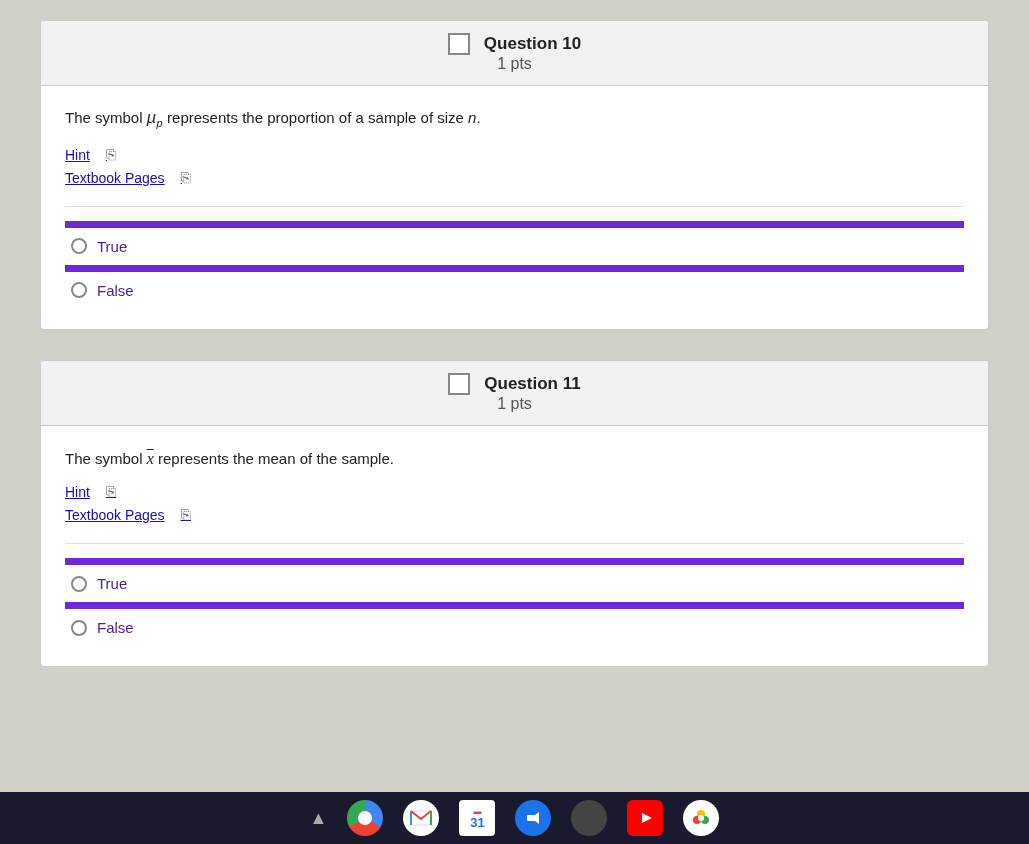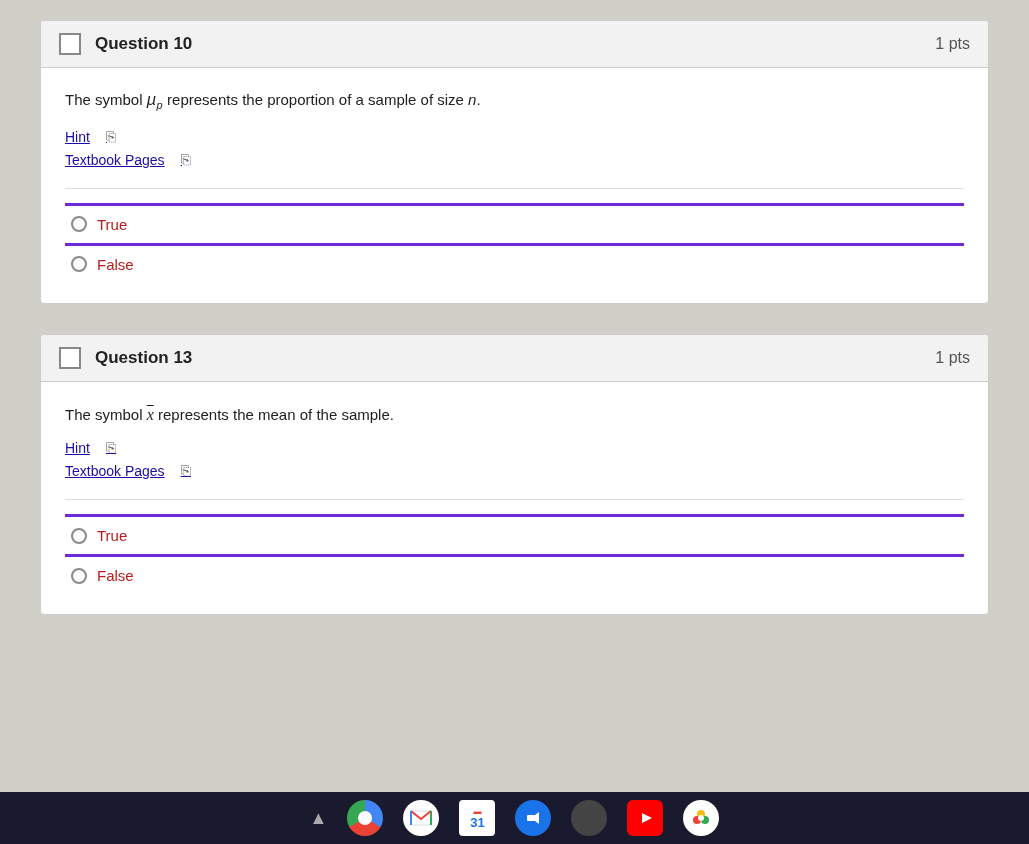--- a/index.html
+++ b/index.html
@@ -25,20 +25,21 @@
       overflow: hidden;
     }
 
     .question-header {
       background: #f2f2f2;
       border-bottom: 1px solid #ccc;
       padding: 12px 18px;
       display: flex;
       justify-content: space-between;
       align-items: center;
+      flex-direction: column;
     }
 
     .question-title {
       font-size: 17px;
       font-weight: bold;
       color: #222;
     }
 
     .question-pts {
       font-size: 16px;
@@ -76,23 +77,23 @@
       border: none;
       border-top: 1px solid #ddd;
       margin: 14px 0;
     }
 
     .answer-option {
       display: flex;
       align-items: center;
       gap: 10px;
       padding: 10px 6px;
-      border-top: 3px solid #6d28d9;
+      border-top: 7px solid #6d28d9;
       font-size: 15px;
-      color: #b91c1c;
+      color: #4c1d95;
     }
 
     .answer-option:first-of-type {
       border-top: none;
     }
 
     .radio-circle {
       width: 16px;
       height: 16px;
       border-radius: 50%;
@@ -209,21 +210,21 @@
         <div class="radio-circle"></div>
         <span>False</span>
       </div>
     </div>
   </div>
 
   <div class="question-card">
     <div class="question-header">
       <div style="display:flex;align-items:center;gap:10px;">
         <div class="question-number-box"></div>
-        <span class="question-title">Question 13</span>
+        <span class="question-title">Question 11</span>
       </div>
       <span class="question-pts">1 pts</span>
     </div>
     <div class="question-body">
       <p class="question-text">
         The symbol <span class="x-bar">x</span> represents the mean of the sample.
       </p>
       <div>
         <a class="hint-link">
           <span>Hint</span>

